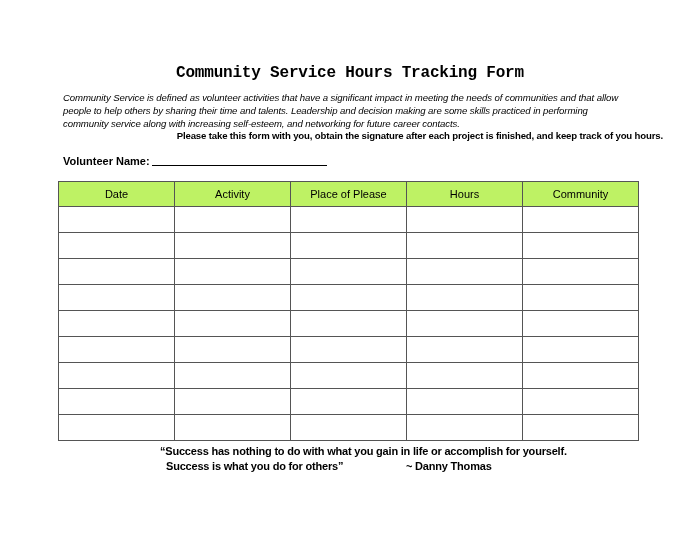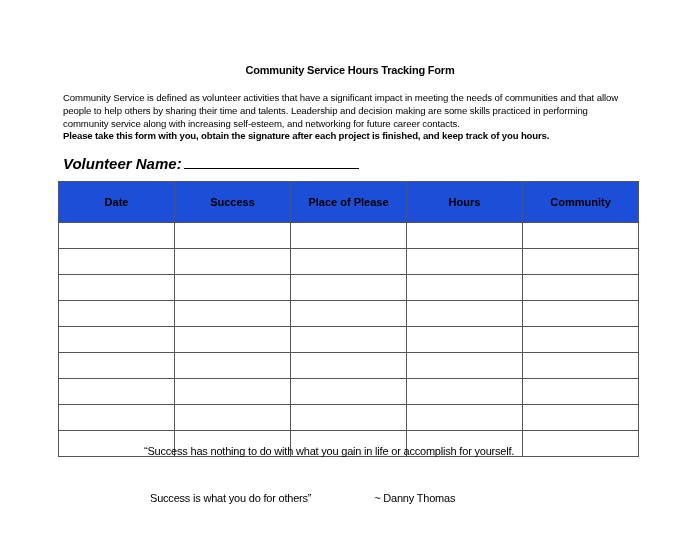--- a/index.html
+++ b/index.html
@@ -1,44 +1,44 @@
 <!DOCTYPE html>
 <html><head>
 <meta charset="utf-8">
 <style>
   html, body { margin:0; padding:0; background:#fff; }
   body { width:700px; height:541px; position:relative; font-family:"Liberation Sans", sans-serif; color:#000; overflow:hidden; }
-  .title { position:absolute; top:64px; left:0; width:700px; text-align:center; font-weight:bold; font-size:11px; letter-spacing:-0.2px; }
-  .intro { position:absolute; top:91px; left:63px; width:570px; font-size:9.6px; line-height:13px; letter-spacing:-0.1px; }
-  .emph { position:absolute; top:130px; left:63px; width:600px; text-align:left; font-weight:bold; font-size:9.6px; letter-spacing:-0.15px; }
-  .vol { position:absolute; top:155px; left:63px; font-weight:bold; font-size:15px; display:flex; align-items:center;font-style:italic; }
+  .title { position:absolute; top:64px; left:0; width:700px; text-align:center; font-weight:bold; font-size:16px; letter-spacing:-0.2px;font-family:Liberation Mono, monospace; }
+  .intro { position:absolute; top:91px; left:63px; width:570px; font-size:9.6px; line-height:13px; letter-spacing:-0.1px;font-style:italic; }
+  .emph { position:absolute; top:130px; left:63px; width:600px; text-align:right; font-weight:bold; font-size:9.6px; letter-spacing:-0.15px; }
+  .vol { position:absolute; top:155px; left:63px; font-weight:bold; font-size:11px; display:flex; align-items:flex-start; }
   .vol .line { display:inline-block; width:175px; border-bottom:1px solid #000; height:10px; margin-left:2px; }
   table { position:absolute; top:181px; left:58px; width:581px; border-collapse:collapse; table-layout:fixed; }
   th, td { border:1px solid #555; }
-  th { background:#1d4ed8; font-size:11px; height:16px; font-weight:bold; padding:12px; }
+  th { background:#bef264; font-size:11px; height:16px; font-weight:normal; padding:4px; }
   td { height:25px; padding:0; }
-  .quote { position:absolute; top:444px; left:144px; font-weight:normal; font-size:11px; line-height:15px; letter-spacing:-0.2px; }
-  .quote .l2 { padding-left:6px; white-space:pre;margin-top:32px; }
+  .quote { position:absolute; top:444px; left:160px; font-weight:bold; font-size:11px; line-height:15px; letter-spacing:-0.2px; }
+  .quote .l2 { padding-left:6px; white-space:pre; }
 </style>
 </head>
 <body>
 
 <div class="title">Community Service Hours Tracking Form</div>
 <div class="intro">Community Service is defined as volunteer activities that have a significant impact in meeting the needs of communities and that allow people to help others by sharing their time and talents. Leadership and decision making are some skills practiced in performing community service along with increasing self-esteem, and networking for future career contacts.</div>
 <div class="emph">Please take this form with you, obtain the signature after each project is finished, and keep track of you hours.</div>
 <div class="vol">
   <span>Volunteer Name:</span>
   <span class="line"></span>
 </div>
 
 <table>
   <thead>
     <tr>
       <th>Date</th>
-      <th>Success</th>
+      <th>Activity</th>
       <th>Place of Please</th>
       <th>Hours</th>
       <th>Community</th>
     </tr>
   </thead>
   <tbody id="tbody">
       <tr>
         <td></td>
         <td></td>
         <td></td>

